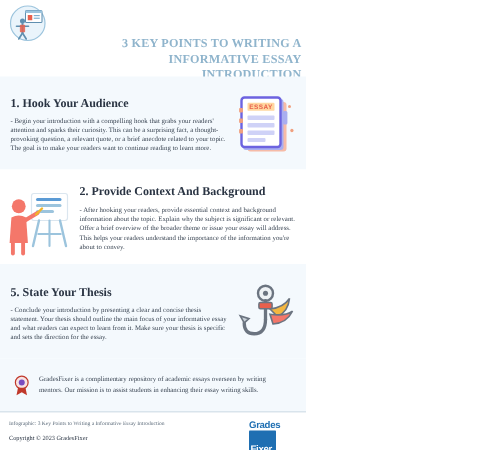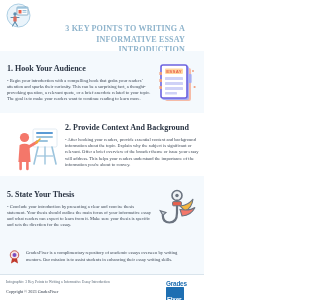--- a/index.html
+++ b/index.html
@@ -30,21 +30,21 @@
   .brand-logo {
     position: absolute;
     left: 6px;
     top: 3px;
     width: 25px;
     height: 25px;
   }
 
   .title-block {
     position: absolute;
-    right: 19px;
+    right: 3px;
     top: 24px;
     width: 178px;
     text-align: right;
   }
 
   .title-line {
     font-family: "Liberation Serif", serif;
     font-weight: bold;
     font-size: 8.1px;
     line-height: 10.5px;
@@ -54,21 +54,21 @@
   }
 
   
   .section {
     position: relative;
     display: flex;
     align-items: center;
   }
 
   .sec1 { background: #f4f9fd; height: 62px; padding: 6px 4px 4px 7px; }
-  .sec2 { background: #ffffff;  height: 63px; padding: 6px 4px 4px 16px; }
+  .sec2 { background: #ffffff;  height: 63px; padding: 6px 4px 4px 4px; }
   .sec3 { background: #f4f9fd;  height: 63px; padding: 7px 4px 4px 7px; }
 
   .sec-text { flex: 1 1 auto; }
   .sec2 .sec-text { padding-left: 3px; }
 
   .sec-heading {
     font-family: "Liberation Serif", serif;
     font-weight: bold;
     font-size: 8px;
     line-height: 10px;

